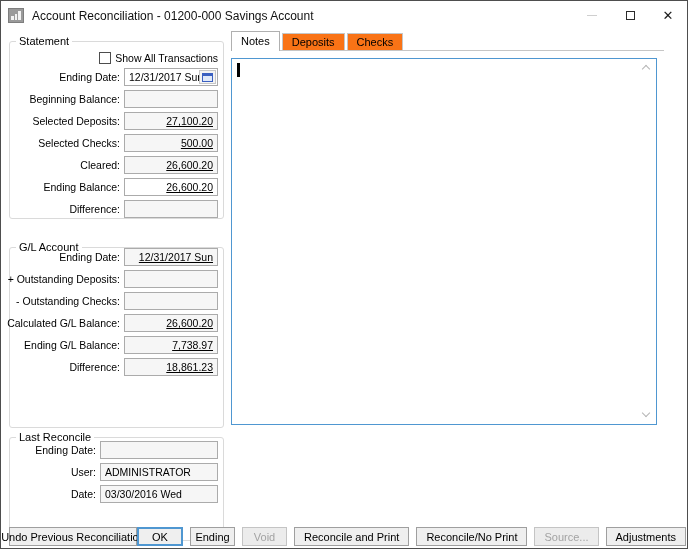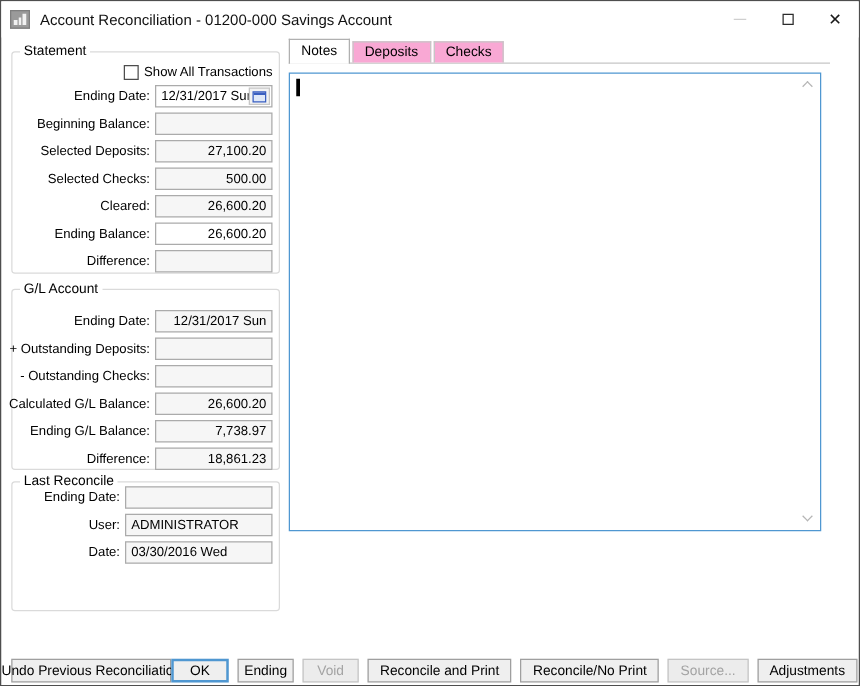--- a/index.html
+++ b/index.html
@@ -19,46 +19,46 @@
   .tb-btns { margin-left:auto; display:flex; height:29px; }
   .tb-btn { width:38px; height:29px; display:flex; align-items:center; justify-content:center; cursor:default; }
   .min-glyph { width:10px; height:1px; background:#cfcfcf; }
   .max-glyph { width:9px; height:9px; border:1px solid #2b2b2b; background:transparent; }
   .close-glyph { font-size:13px; color:#1a1a1a; line-height:1; }
   
   .left-panel { position:absolute; left:8px; top:40px; width:215px; }
   .group { position:relative; border:1px solid #dadada; border-radius:3px; background:#fff; }
   .group-label { position:absolute; top:-7px; left:6px; background:#fff; padding:0 3px; font-size:11px; color:#000; }
   .g-statement { height:178px; padding-top:9px; }
-  .g-gl { height:145px; margin-top:12px; padding-top:16px; }
+  .g-gl { height:181px; margin-top:28px; padding-top:0; }
   .g-last { height:104px; margin-top:9px; padding-top:3px; }
   .chk-row { display:flex; align-items:center; justify-content:flex-end; height:14px; margin-bottom:3px; padding-right:5px; }
   .checkbox { width:12px; height:12px; border:1px solid #4d4d4d; background:#fff; margin-right:4px; flex:none; }
   .chk-label { white-space:nowrap; font-size:10.5px; }
   .row { display:flex; align-items:center; justify-content:flex-end; height:18px; margin-bottom:4px; padding-right:5px; }
   .flabel { white-space:nowrap; margin-right:4px; font-size:10.5px; color:#000; }
   .field {
     position:relative; width:94px; height:18px; flex:none;
     border:1px solid #ababab; background:#f6f6f6;
     display:flex; align-items:center; padding:0 4px; overflow:hidden;
   }
   .field.editable { background:#fff; }
   .field.wide { width:118px; }
   .fval { width:100%; font-size:10.5px; white-space:nowrap; }
-  .val-right { text-align:right; }
+  .val-right { text-align:right;text-decoration:underline; }
   .val-left { text-align:left; }
   .cal-btn { position:absolute; right:1px; top:1px; width:17px; height:14px; border:1px solid #c7c7c7;
     background:#f3f3f3; display:flex; align-items:center; justify-content:center; padding:0; }
   .cal-icon { width:11px; height:9px; border:1px solid var(--calendar-blue,#3a5fc0); background:#dfe8f8; position:relative; }
   .cal-icon::before { content:""; position:absolute; left:0; top:0; right:0; height:2px; background:var(--calendar-blue,#3a5fc0); }
   
   .right-panel { position:absolute; left:230px; top:31px; width:433px; }
   .tabstrip { display:flex; align-items:flex-end; height:19px; border-bottom:1px solid #c6c6c6; }
   .tab { padding:2px 9px 3px 9px; font-size:11px; border:1px solid #c6c6c6; border-bottom:none;
-    background:#f9a8d4; margin-right:2px; height:17px; display:flex; align-items:center; }
+    background:#f97316; margin-right:2px; height:17px; display:flex; align-items:center; }
   .tab.active { background:#fff; height:20px; margin-bottom:-1px; border-color:#b0b0b0; position:relative; z-index:2; }
   .notes-area { position:relative; margin-top:7px; width:426px; height:367px;
     border:1px solid var(--accent,#4f97d1); background:#fff; }
   .caret { position:absolute; left:5px; top:4px; width:3px; height:14px; background:#000; }
   .chev { position:absolute; right:7px; width:6px; height:6px;
     border-right:1px solid #b5b5b5; border-bottom:1px solid #b5b5b5; }
   .chev.up { top:7px; transform:rotate(-135deg); }
   .chev.down { bottom:8px; transform:rotate(45deg); }
   
   .button-bar { position:absolute; left:8px; right:17px; top:526px; display:flex; align-items:center; }

